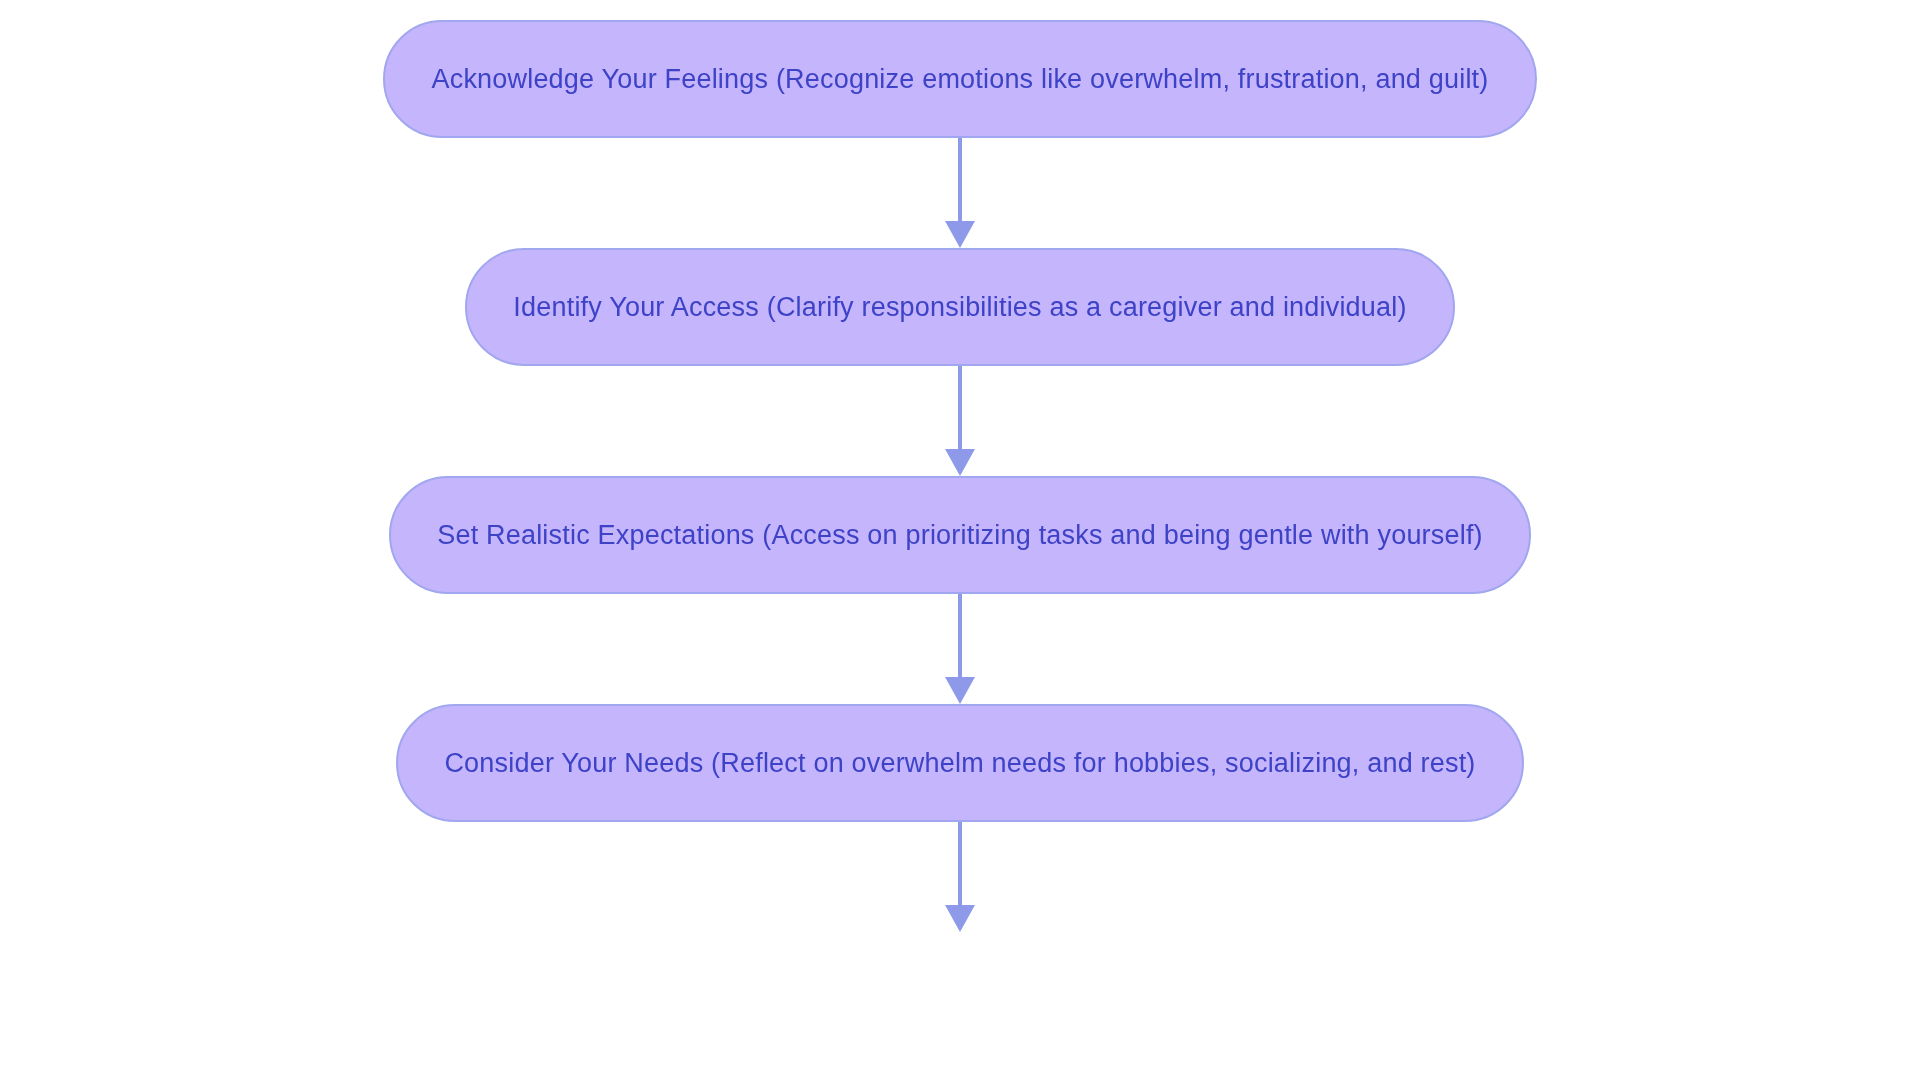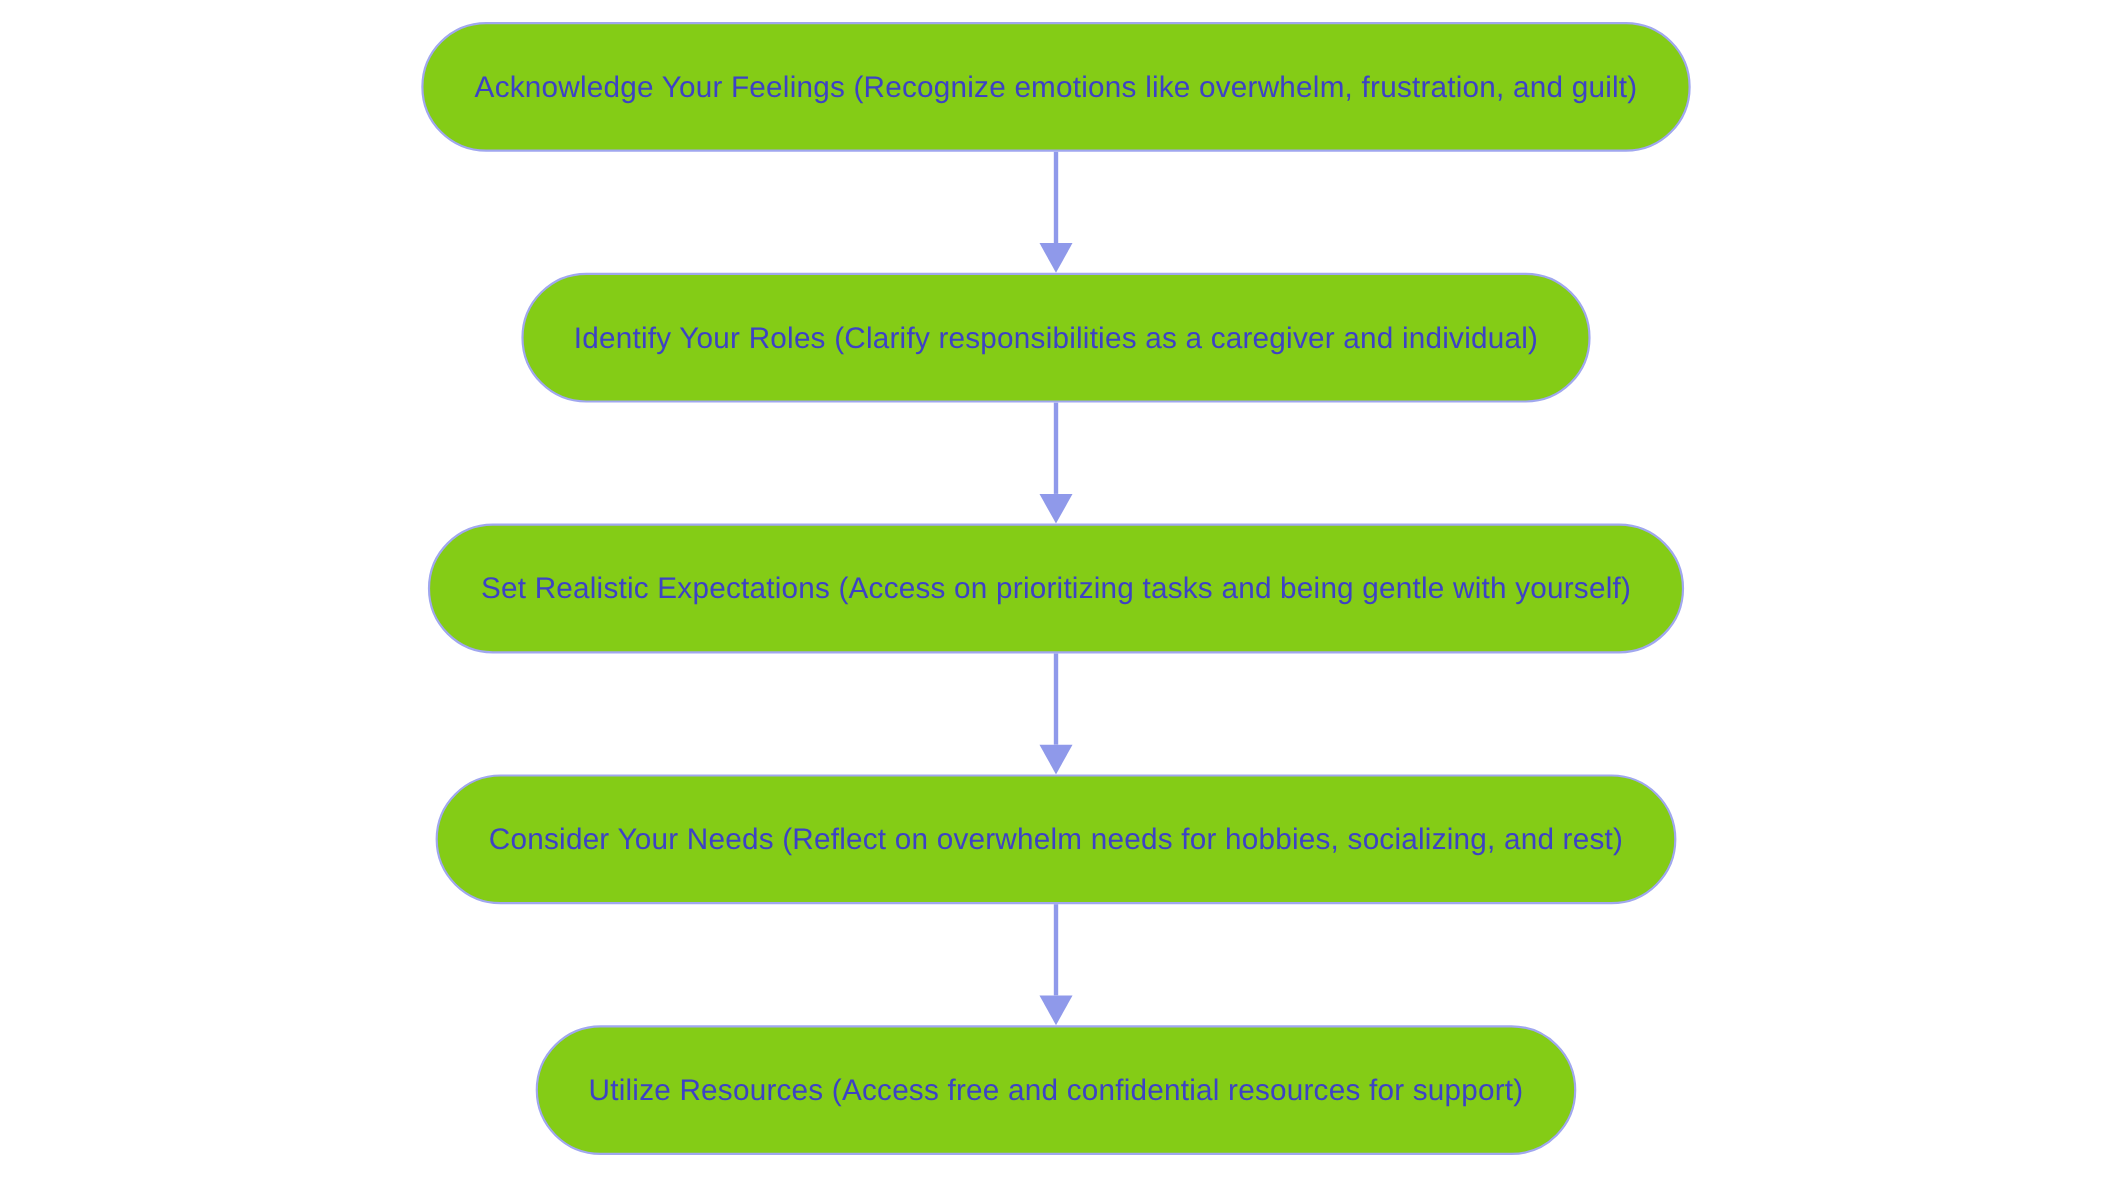--- a/index.html
+++ b/index.html
@@ -24,21 +24,21 @@
   }
   .flow-node {
     width: max-content;
     max-width: 1700px;
     height: 118px;
     display: flex;
     align-items: center;
     justify-content: center;
     padding: 0 46px;
     box-sizing: border-box;
-    background: #84cc16;
+    background: #c4b5fd;
     border: 2px solid #a0a7ef;
     border-radius: 60px;
     flex: 0 0 auto;
   }
   .flow-node .node-label {
     color: #3d42c6;
     font-size: 27px;
     line-height: 1.2;
     letter-spacing: 0.2px;
     white-space: nowrap;
@@ -74,21 +74,21 @@
   <div class="flow-node">
     <span class="node-label">Acknowledge Your Feelings (Recognize emotions like overwhelm, frustration, and guilt)</span>
   </div>
 
   <div class="flow-arrow">
     <div class="arrow-line"></div>
     <div class="arrow-head"></div>
   </div>
 
   <div class="flow-node">
-    <span class="node-label">Identify Your Roles (Clarify responsibilities as a caregiver and individual)</span>
+    <span class="node-label">Identify Your Access (Clarify responsibilities as a caregiver and individual)</span>
   </div>
 
   <div class="flow-arrow">
     <div class="arrow-line"></div>
     <div class="arrow-head"></div>
   </div>
 
   <div class="flow-node">
     <span class="node-label">Set Realistic Expectations (Access on prioritizing tasks and being gentle with yourself)</span>
   </div>
@@ -100,17 +100,14 @@
 
   <div class="flow-node">
     <span class="node-label">Consider Your Needs (Reflect on overwhelm needs for hobbies, socializing, and rest)</span>
   </div>
 
   <div class="flow-arrow">
     <div class="arrow-line"></div>
     <div class="arrow-head"></div>
   </div>
 
-  <div class="flow-node">
-    <span class="node-label">Utilize Resources (Access free and confidential resources for support)</span>
-  </div>
 
 </div>
 
 </body></html>

